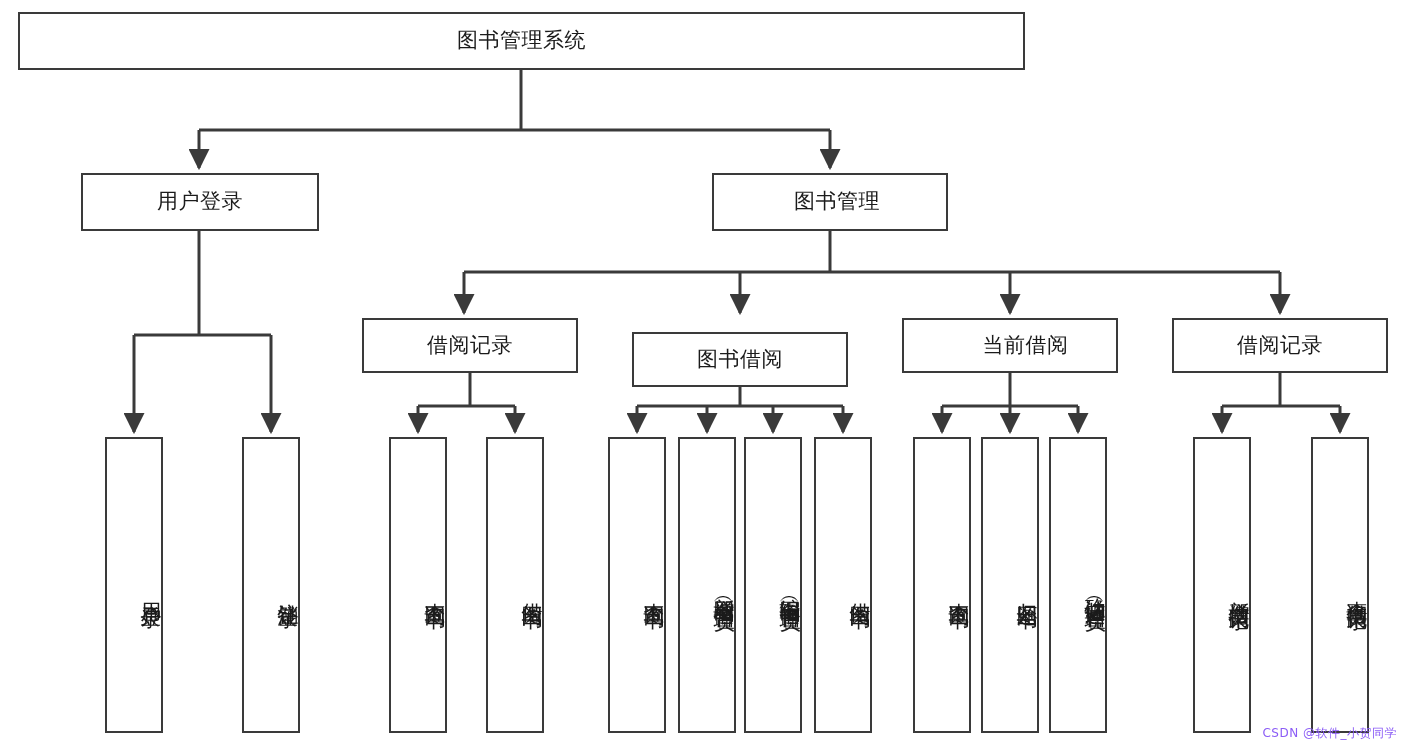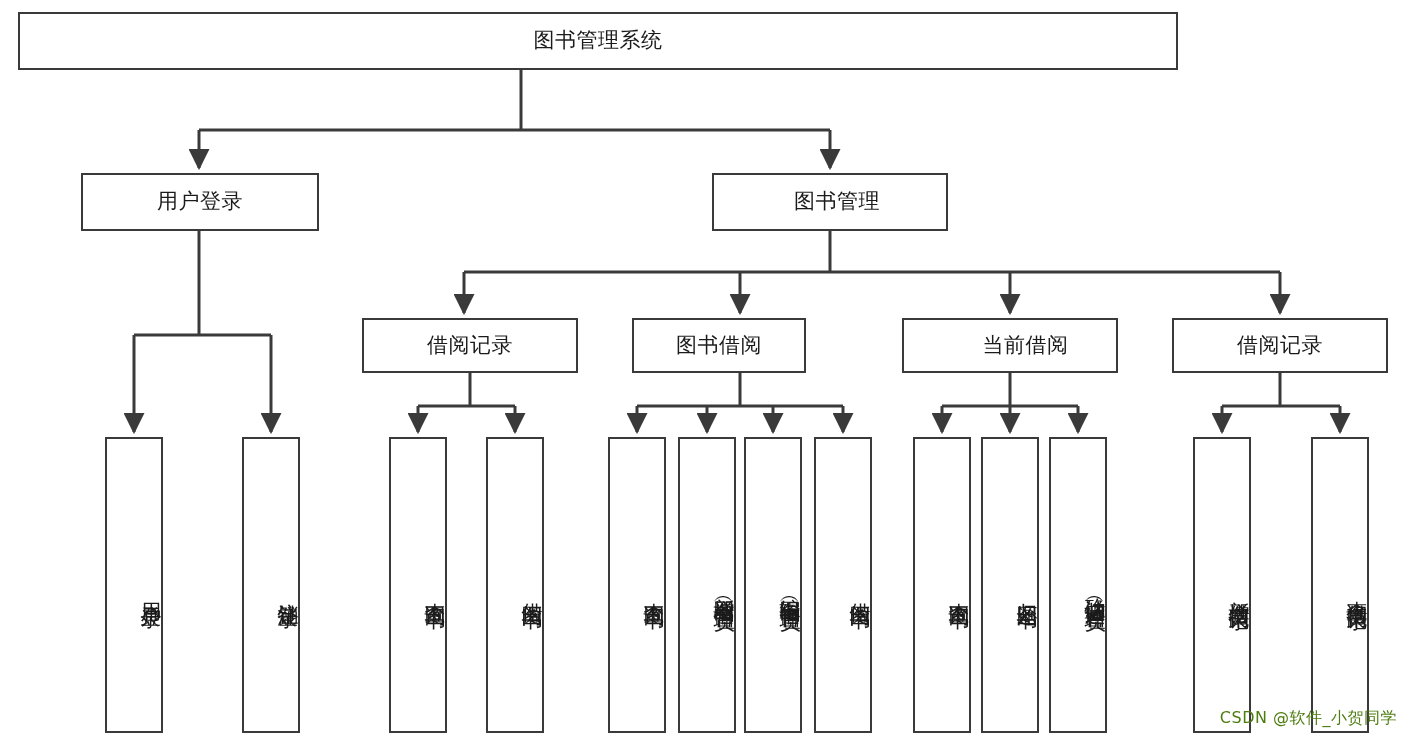--- a/index.html
+++ b/index.html
@@ -51,23 +51,23 @@
     padding-top: 10px;
     align-items: flex-start;
     justify-content: center;
   }
   .node.vert > span {
     display: block;
   }
   #watermark {
     position: absolute;
     right: 8px;
-    bottom: 18px;
-    font-size: 16px;
-    color: #4d7c0f;
+    bottom: 5px;
+    font-size: 12px;
+    color: #8b5cf6;
     z-index: 5;
     white-space: nowrap;
     letter-spacing: 0.5px;
   }
 </style>
 </head>
 <body>
 
 <div id="canvas">
 
@@ -114,35 +114,35 @@
       <path d="M 1010 406 L 1010 432" marker-end="url(#arrow)"></path>
       <path d="M 1078 406 L 1078 432" marker-end="url(#arrow)"></path>
 
       <path d="M 1280 373 L 1280 406"></path>
       <path d="M 1222 406 L 1340 406"></path>
       <path d="M 1222 406 L 1222 432" marker-end="url(#arrow)"></path>
       <path d="M 1340 406 L 1340 432" marker-end="url(#arrow)"></path>
     </g>
   </svg>
 
-  <div class="node horiz" style="left:18px; top:12px; width:1160px; height:58px;">
+  <div class="node horiz" style="left:18px; top:12px; width:1007px; height:58px;">
     <span>图书管理系统</span>
   </div>
 
   <div class="node horiz" style="left:81px; top:173px; width:238px; height:58px;">
     <span>用户登录</span>
   </div>
   <div class="node horiz" style="left:712px; top:173px; width:236px; height:58px;padding-left:14px;">
     <span>图书管理</span>
   </div>
 
   <div class="node horiz" style="left:362px; top:318px; width:216px; height:55px;">
     <span>借阅记录</span>
   </div>
-  <div class="node horiz" style="left:632px; top:318px; width:174px; height:55px;">
+  <div class="node horiz" style="left:632px; top:332px; width:216px; height:55px;">
     <span>图书借阅</span>
   </div>
   <div class="node horiz" style="left:902px; top:318px; width:216px; height:55px;padding-left:31px;">
     <span>当前借阅</span>
   </div>
   <div class="node horiz" style="left:1172px; top:318px; width:216px; height:55px;">
     <span>借阅记录</span>
   </div>
 
   <div class="node vert" style="left:105px; top:437px; width:58px; height:296px;">

